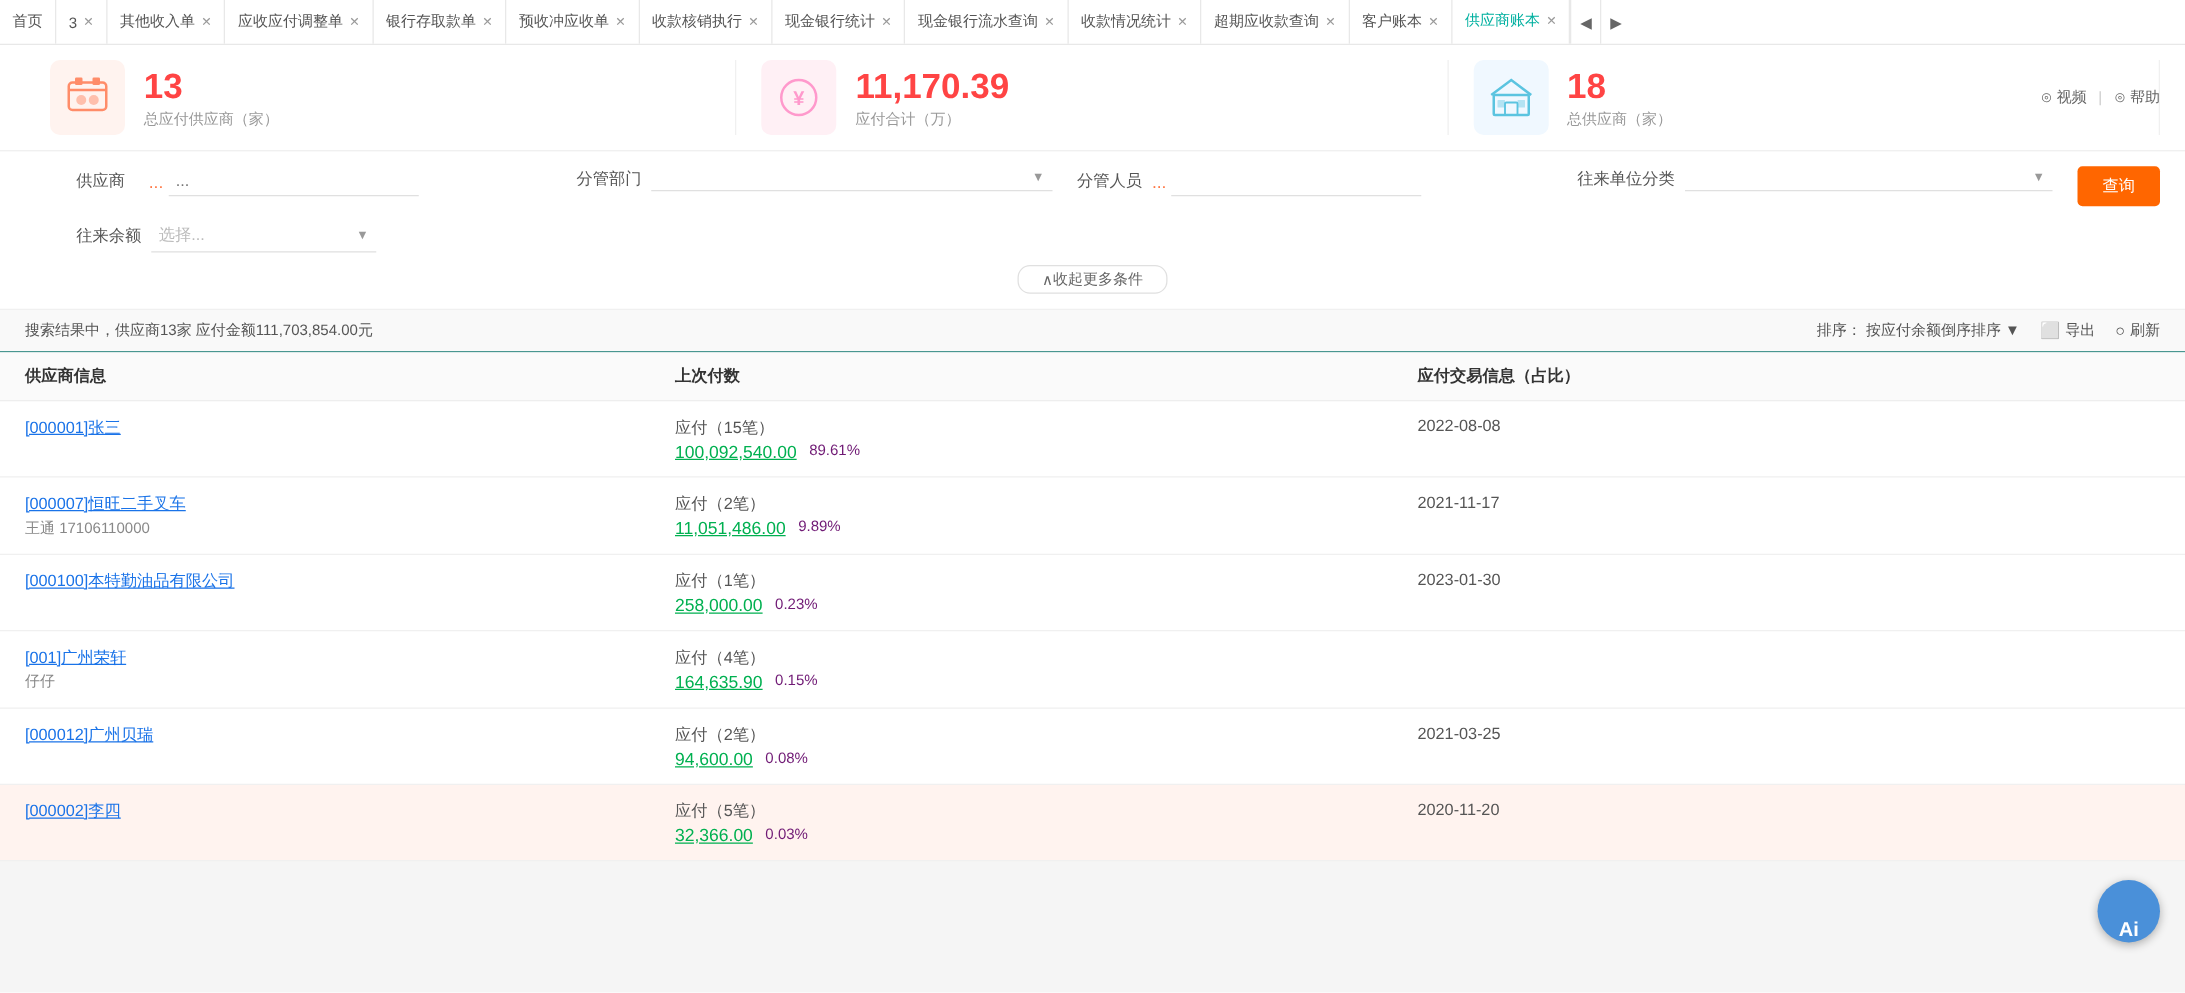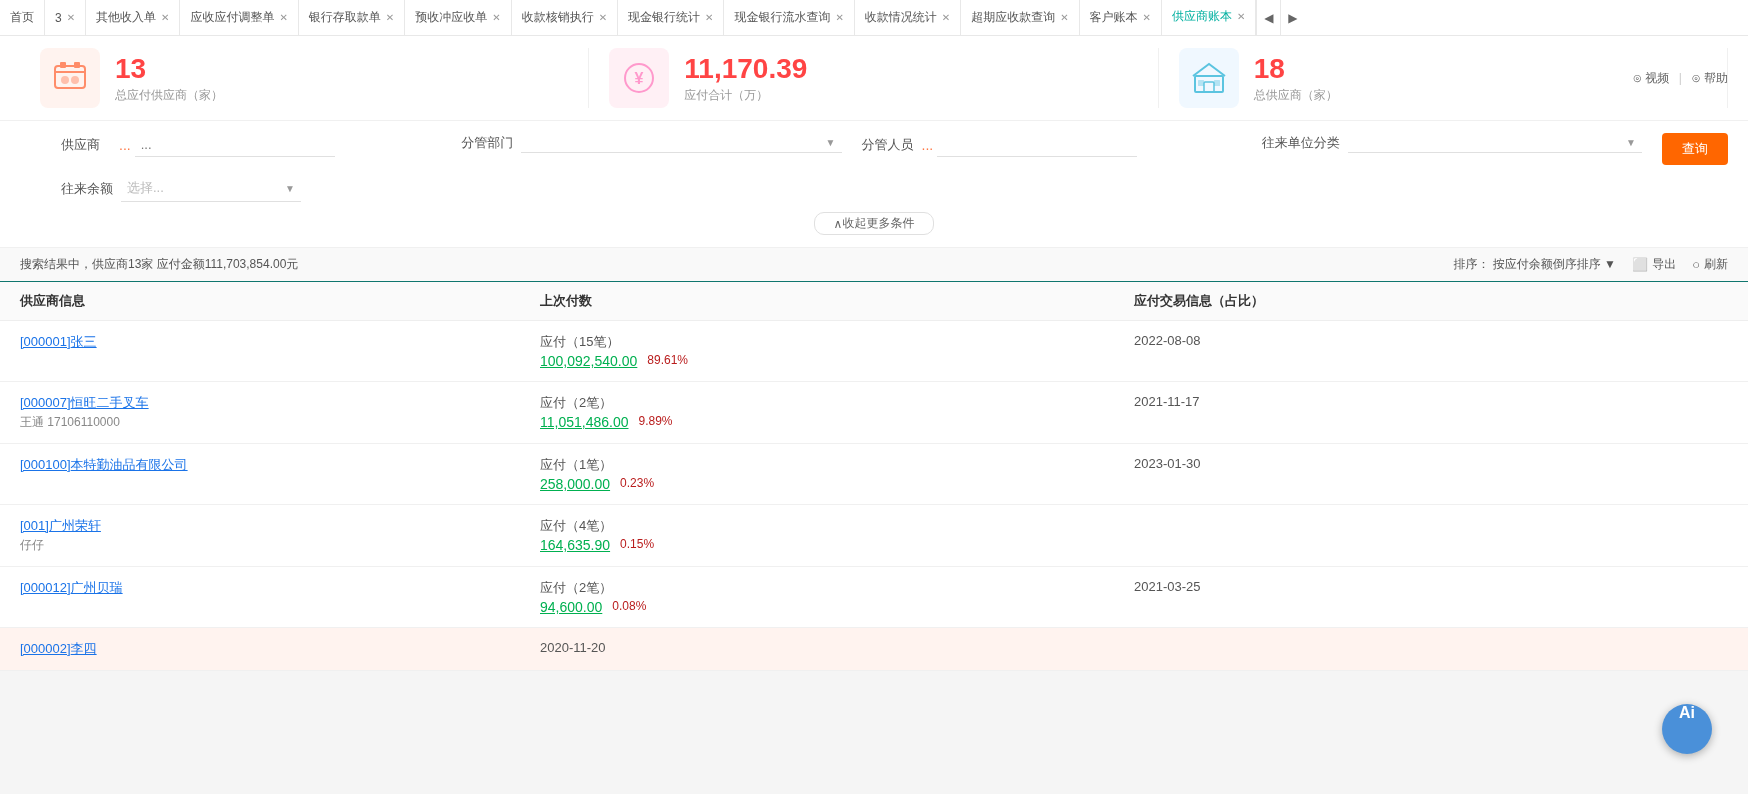--- a/index.html
+++ b/index.html
@@ -223,21 +223,21 @@
       cursor: pointer;
       font-size: 13px;
     }
     .supplier-sub {
       color: #888;
       font-size: 12px;
       margin-top: 2px;
     }
     .payable-count { color: #555; font-size: 13px; }
     .payable-amount { color: #00b050; font-size: 14px; font-weight: 500; margin-top: 2px; text-decoration: underline; cursor: pointer; }
-    .payable-pct { color: #b91c1c; font-size: 12px; margin-left: 10px; }
+    .payable-pct { color: #701a75; font-size: 12px; margin-left: 10px; }
     .payable-cell { display: flex; align-items: center; flex-wrap: wrap; }
     .last-pay { color: #555; font-size: 13px; }
   </style>
 </head>
 <body>
 
 <div class="top-nav">
   <div class="nav-tab">
     <span>首页</span>
   </div>
@@ -516,20 +516,27 @@
     </div>
   </div>
 
   <div class="table-row highlighted">
     <div>
       <div class="supplier-link">
         <span>[000002]</span><span>李四</span>
       </div>
     </div>
     <div>
+      <div class="payable-count">应付（5笔）</div>
+      <div class="payable-cell">
+        <span class="payable-amount">32,366.00</span>
+        <span class="payable-pct">0.03%</span>
+      </div>
+    </div>
+    <div>
       <span class="last-pay">2020-11-20</span>
     </div>
   </div>
 </div>
 
-<div style="position:fixed; right:36px; bottom:40px; background:#4a90d9; color:#fff; border-radius:50%; width:50px; height:50px; display:flex; align-items:flex-start; justify-content:center; font-size:16px; font-weight:bold; cursor:pointer; box-shadow: 0 2px 8px rgba(0,0,0,0.3);">
+<div style="position:fixed; right:20px; bottom:40px; background:#4a90d9; color:#fff; border-radius:50%; width:50px; height:50px; display:flex; align-items:flex-end; justify-content:center; font-size:16px; font-weight:bold; cursor:pointer; box-shadow: 0 2px 8px rgba(0,0,0,0.3);">
   <span>Ai</span>
 </div>
 
 </body></html>

